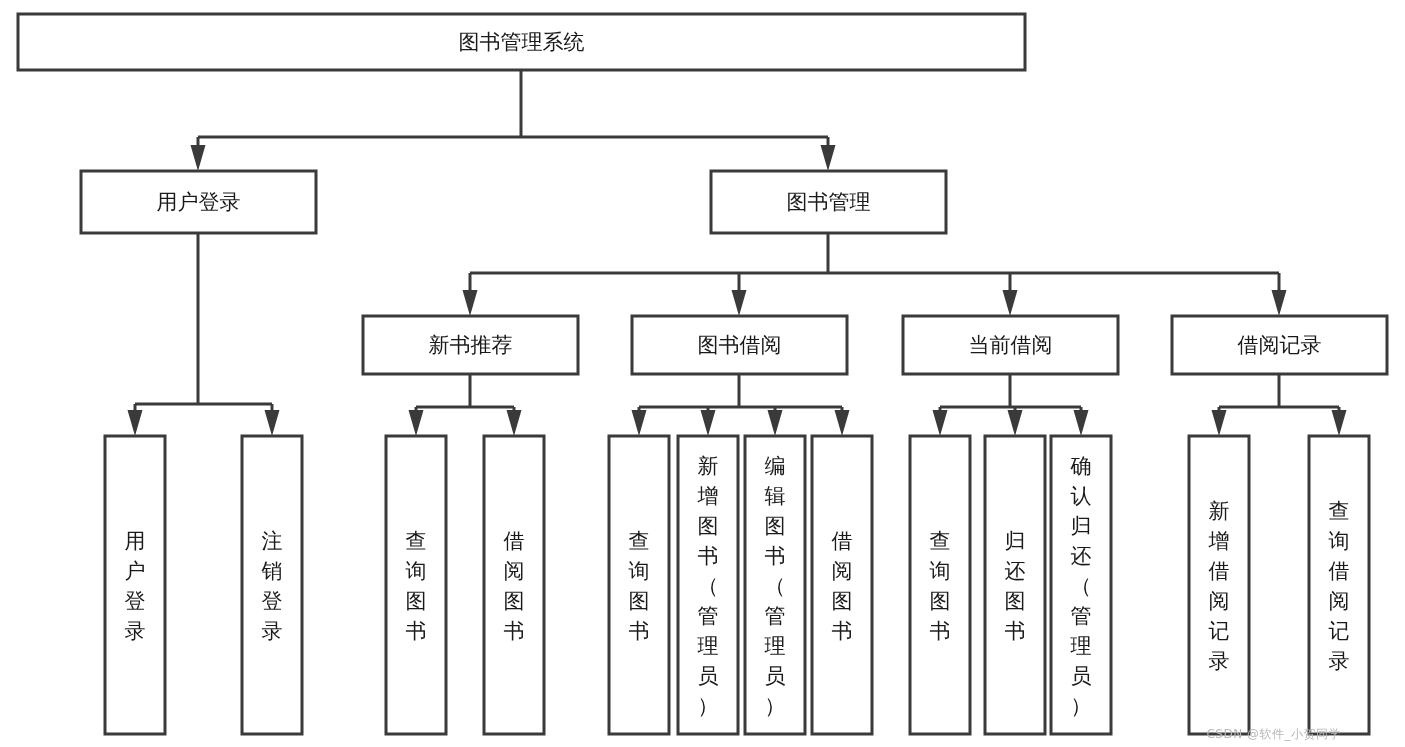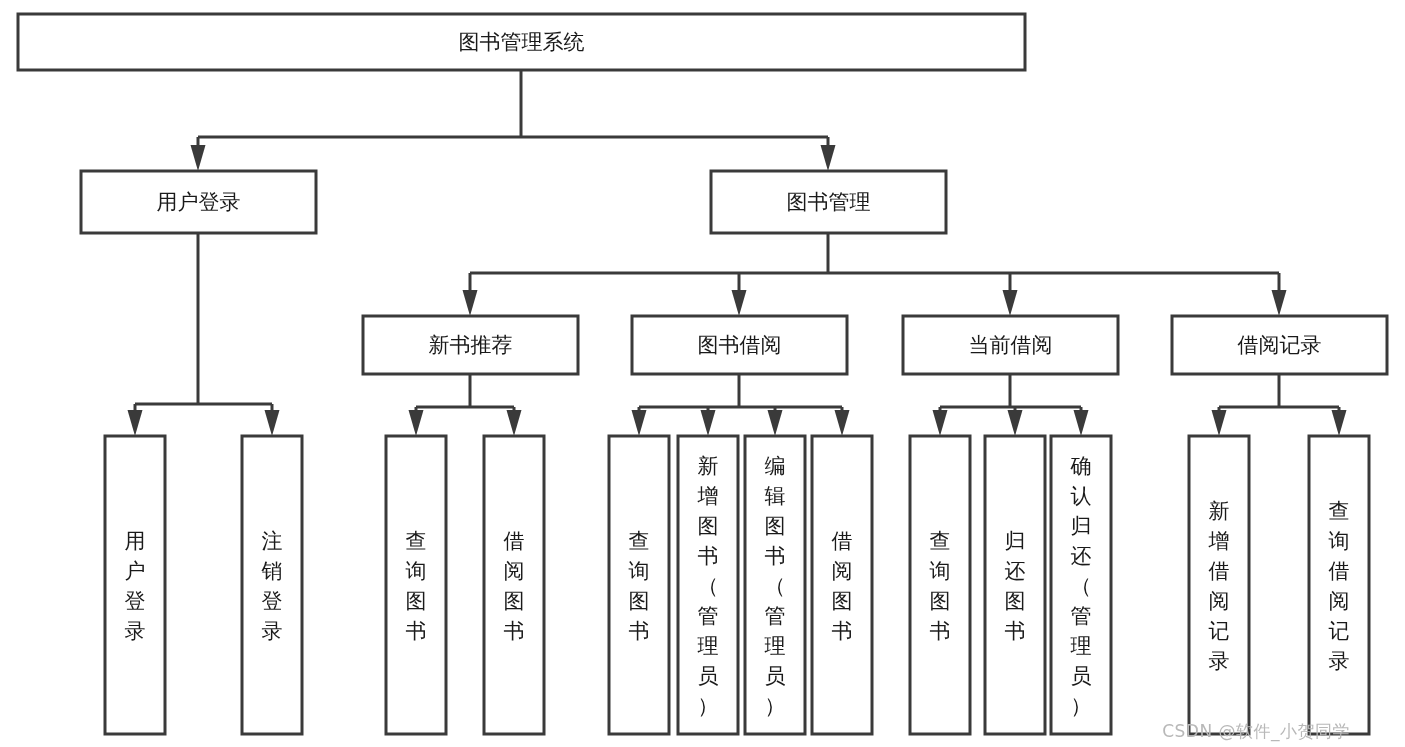--- a/index.html
+++ b/index.html
@@ -11,21 +11,20 @@
     width: 1405px;
     height: 747px;
     font-family: "DejaVu Sans", "Liberation Sans", sans-serif;
     overflow: hidden;
     position: relative;
   }
   #diagram-root {
     position: relative;
     width: 1347px;
     height: 747px;
-    padding-left: 9px;
   }
   svg.diagram-canvas {
     position: absolute;
     top: 0;
     left: 0;
     width: 1405px;
     height: 747px;
   }
   .node-rect {
     fill: #ffffff;
@@ -52,21 +51,21 @@
   }
   .arrow-head {
     fill: #3a3a3a;
     stroke: none;
   }
   .watermark-text {
     position: absolute;
     right: 6px;
     bottom: 4px;
     font-family: "DejaVu Sans", "Liberation Sans", sans-serif;
-    font-size: 17px;
+    font-size: 12px;
     color: #b8b8b8;
     white-space: nowrap;
     letter-spacing: 0.5px;
     pointer-events: none;
   }
 </style>
 </head>
 <body>
 
 <div id="diagram-root">

